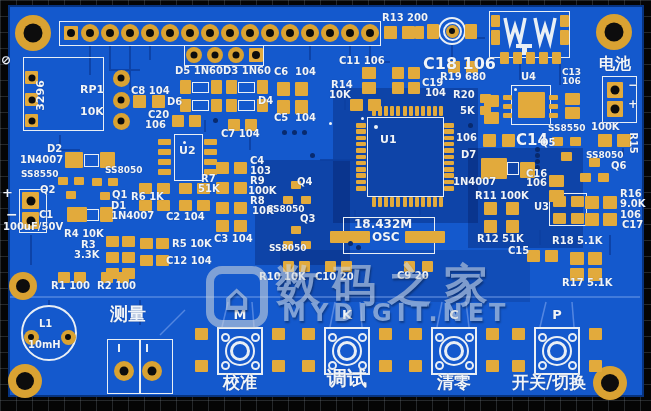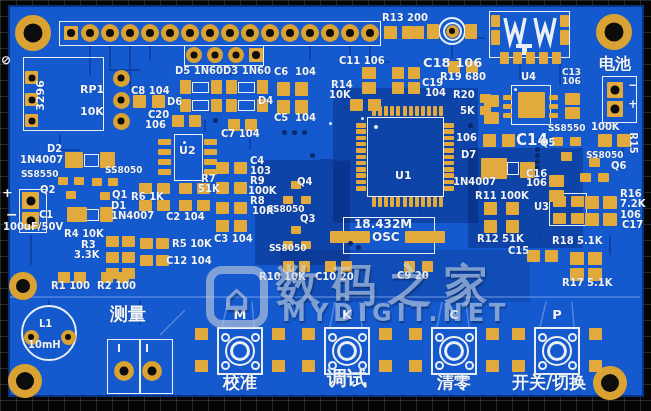--- a/index.html
+++ b/index.html
@@ -521,21 +521,21 @@
       <div class="lbl" style="left: 295px; top: 67px; font-size: 10px;">104</div>
       <div class="lbl" style="left: 131px; top: 86px; font-size: 10px;">C8 104</div>
       <div class="lbl" style="left: 167px; top: 97px; font-size: 10px;">D6</div>
       <div class="lbl" style="left: 258px; top: 96px; font-size: 10px;">D4</div>
       <div class="lbl" style="left: 274px; top: 113px; font-size: 10px;">C5</div>
       <div class="lbl" style="left: 295px; top: 113px; font-size: 10px;">104</div>
       <div class="lbl" style="left: 148px; top: 110px; font-size: 10px;">C20</div>
       <div class="lbl" style="left: 145px; top: 120px; font-size: 10px;">106</div>
       <div class="lbl" style="left: 221px; top: 129px; font-size: 10px;">C7 104</div>
       <div class="lbl" style="left: 339px; top: 56px; font-size: 10px;">C11 106</div>
-      <div class="lbl" style="left: 391px; top: 56px; font-size: 13px; padding-left: 32px;">C18 106</div>
+      <div class="lbl" style="left: 391px; top: 56px; font-size: 16px; padding-left: 32px;">C18 106</div>
       <div class="lbl" style="left: 422px; top: 78px; font-size: 10px;">C19</div>
       <div class="lbl" style="left: 425px; top: 88px; font-size: 10px;">104</div>
       <div class="lbl" style="left: 440px; top: 72px; font-size: 10px;">R19 680</div>
       <div class="lbl" style="left: 331px; top: 80px; font-size: 10px;">R14</div>
       <div class="lbl" style="left: 329px; top: 90px; font-size: 10px;">10K</div>
       <div class="lbl" style="left: 453px; top: 90px; font-size: 10px;">R20</div>
       <div class="lbl" style="left: 460px; top: 106px; font-size: 10px;">5K</div>
       <div class="lbl" style="left: 456px; top: 133px; font-size: 10px;">106</div>
       <div class="lbl" style="left: 516px; top: 133px; font-size: 15px;">C14</div>
       <div class="lbl" style="left: 461px; top: 150px; font-size: 10px;">D7</div>
@@ -552,21 +552,21 @@
       <div class="lbl" style="left: 599px; top: 56px; font-size: 16px;">电池</div>
       <div class="lbl" style="left: 628px; top: 79px; font-size: 12px;">−</div>
       <div class="lbl" style="left: 628px; top: 98px; font-size: 12px;">+</div>
       <div class="lbl" style="left: 548px; top: 124px; font-size: 9px;">SS8550</div>
       <div class="lbl" style="left: 540px; top: 138px; font-size: 10px;">Q5</div>
       <div class="lbl" style="left: 591px; top: 122px; font-size: 10px;">100K</div>
       <div class="lbl" style="left: 618px; top: 138px; font-size: 10px; width: 30px; text-align: center; transform: rotate(90deg);">R15</div>
       <div class="lbl" style="left: 586px; top: 151px; font-size: 9px;">SS8050</div>
       <div class="lbl" style="left: 611px; top: 161px; font-size: 10px;">Q6</div>
       <div class="lbl" style="left: 620px; top: 189px; font-size: 10px;">R16</div>
-      <div class="lbl" style="left: 620px; top: 199px; font-size: 10px;">7.2K</div>
+      <div class="lbl" style="left: 620px; top: 199px; font-size: 10px;">9.0K</div>
       <div class="lbl" style="left: 620px; top: 210px; font-size: 10px;">106</div>
       <div class="lbl" style="left: 622px; top: 220px; font-size: 10px;">C17</div>
       <div class="lbl" style="left: 552px; top: 236px; font-size: 10px;">R18 5.1K</div>
       <div class="lbl" style="left: 542px; top: 278px; font-size: 10px; margin-left: 20px;">R17 5.1K</div>
       <div class="lbl" style="left: 179px; top: 145px; font-size: 11px;">U2</div>
       <div class="lbl" style="left: 250px; top: 156px; font-size: 10px;">C4</div>
       <div class="lbl" style="left: 250px; top: 166px; font-size: 10px;">103</div>
       <div class="lbl" style="left: 250px; top: 176px; font-size: 10px;">R9</div>
       <div class="lbl" style="left: 248px; top: 186px; font-size: 10px;">100K</div>
       <div class="lbl" style="left: 250px; top: 196px; font-size: 10px;">R8</div>
@@ -595,21 +595,21 @@
       <div class="lbl" style="left: 74px; top: 250px; font-size: 10px;">3.3K</div>
       <div class="lbl" style="left: 51px; top: 281px; font-size: 10px;">R1 100</div>
       <div class="lbl" style="left: 97px; top: 281px; font-size: 10px;">R2 100</div>
       <div class="lbl" style="left: 297px; top: 177px; font-size: 10px;">Q4</div>
       <div class="lbl" style="left: 267px; top: 205px; font-size: 9px;">SS8050</div>
       <div class="lbl" style="left: 300px; top: 214px; font-size: 10px;">Q3</div>
       <div class="lbl" style="left: 269px; top: 244px; font-size: 9px;">SS8050</div>
       <div class="lbl" style="left: 259px; top: 272px; font-size: 10px;">R10 10K</div>
       <div class="lbl" style="left: 315px; top: 272px; font-size: 10px;">C10 20</div>
       <div class="lbl" style="left: 397px; top: 271px; font-size: 10px;">C9 20</div>
-      <div class="lbl" style="left: 395px; top: 134px; font-size: 11px; margin-top: 36px;">U1</div>
+      <div class="lbl" style="left: 380px; top: 134px; font-size: 11px;">U1</div>
       <div class="lbl" style="left: 354px; top: 218px; font-size: 12px;">18.432M</div>
       <div class="lbl" style="left: 372px; top: 231px; font-size: 12px;">OSC</div>
       <div class="lbl" style="left: 39px; top: 319px; font-size: 10px;">L1</div>
       <div class="lbl" style="left: 28px; top: 340px; font-size: 10px;">10mH</div>
       <div class="lbl" style="left: 110px; top: 305px; font-size: 18px;">测量</div>
     </div>
 
   <div id="watermark">
     <div class="wm-logo">
       <span>⌂</span>

